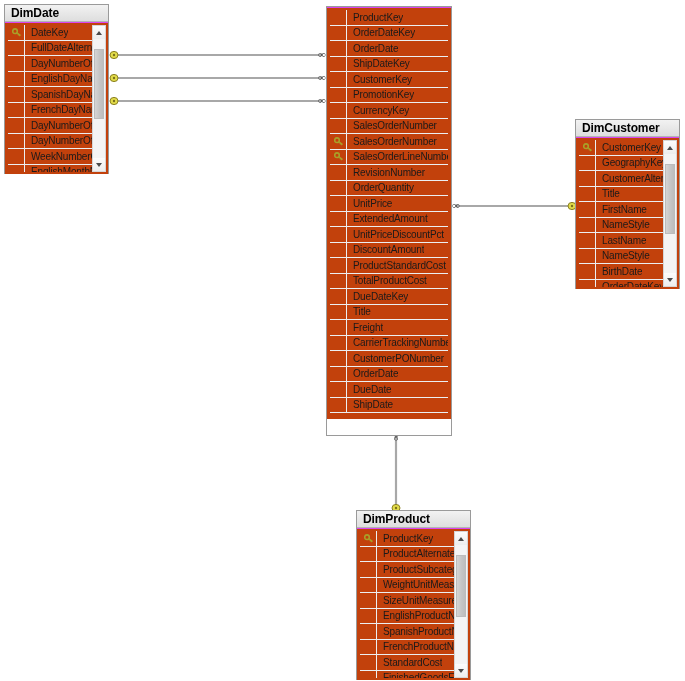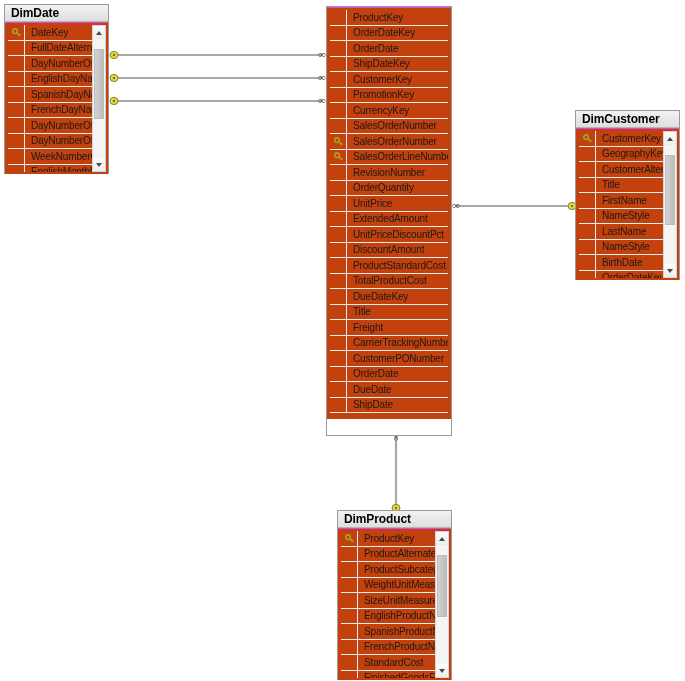--- a/index.html
+++ b/index.html
@@ -368,21 +368,21 @@
             <div class="key-cell"></div>
             <div class="field-name">DueDate</div>
           </div>
           <div class="field-row">
             <div class="key-cell"></div>
             <div class="field-name">ShipDate</div>
           </div>
         </div>
       </div>
     </div>
-    <div class="table-box" style="left: 575px; top: 110px; width: 105px; height: 170px;">
+    <div class="table-box" style="left: 575px; top: 119px; width: 105px; height: 170px;">
       <div class="table-title">DimCustomer</div>
       <div class="table-body" style="height: 152px;">
         <div class="grid-inner">
           <div class="field-row">
             <div class="key-cell">
               <svg class="key-glyph" viewBox="0 0 10 9">
                 <circle cx="3" cy="3.2" r="2.3" fill="none" stroke="#a9a029" stroke-width="1.6"></circle>
                 <path d="M4.6 4.4 L8.6 7.6 M6.6 6.0 L5.7 7.2 M7.8 6.9 L7.0 8.0" stroke="#a9a029" stroke-width="1.3" fill="none"></path>
               </svg>
             </div>
@@ -429,21 +429,21 @@
           <div class="sb-btn up">
             <div class="sb-arrow up"></div>
           </div>
           <div class="sb-thumb" style="top: 23px; height: 70px;"></div>
           <div class="sb-btn down">
             <div class="sb-arrow down"></div>
           </div>
         </div>
       </div>
     </div>
-    <div class="table-box" style="left: 337px; top: 510px; width: 115px; height: 170px;">
+    <div class="table-box" style="left: 356px; top: 510px; width: 115px; height: 170px;">
       <div class="table-title">DimProduct</div>
       <div class="table-body" style="height: 152px;">
         <div class="grid-inner">
           <div class="field-row">
             <div class="key-cell">
               <svg class="key-glyph" viewBox="0 0 10 9">
                 <circle cx="3" cy="3.2" r="2.3" fill="none" stroke="#a9a029" stroke-width="1.6"></circle>
                 <path d="M4.6 4.4 L8.6 7.6 M6.6 6.0 L5.7 7.2 M7.8 6.9 L7.0 8.0" stroke="#a9a029" stroke-width="1.3" fill="none"></path>
               </svg>
             </div>

